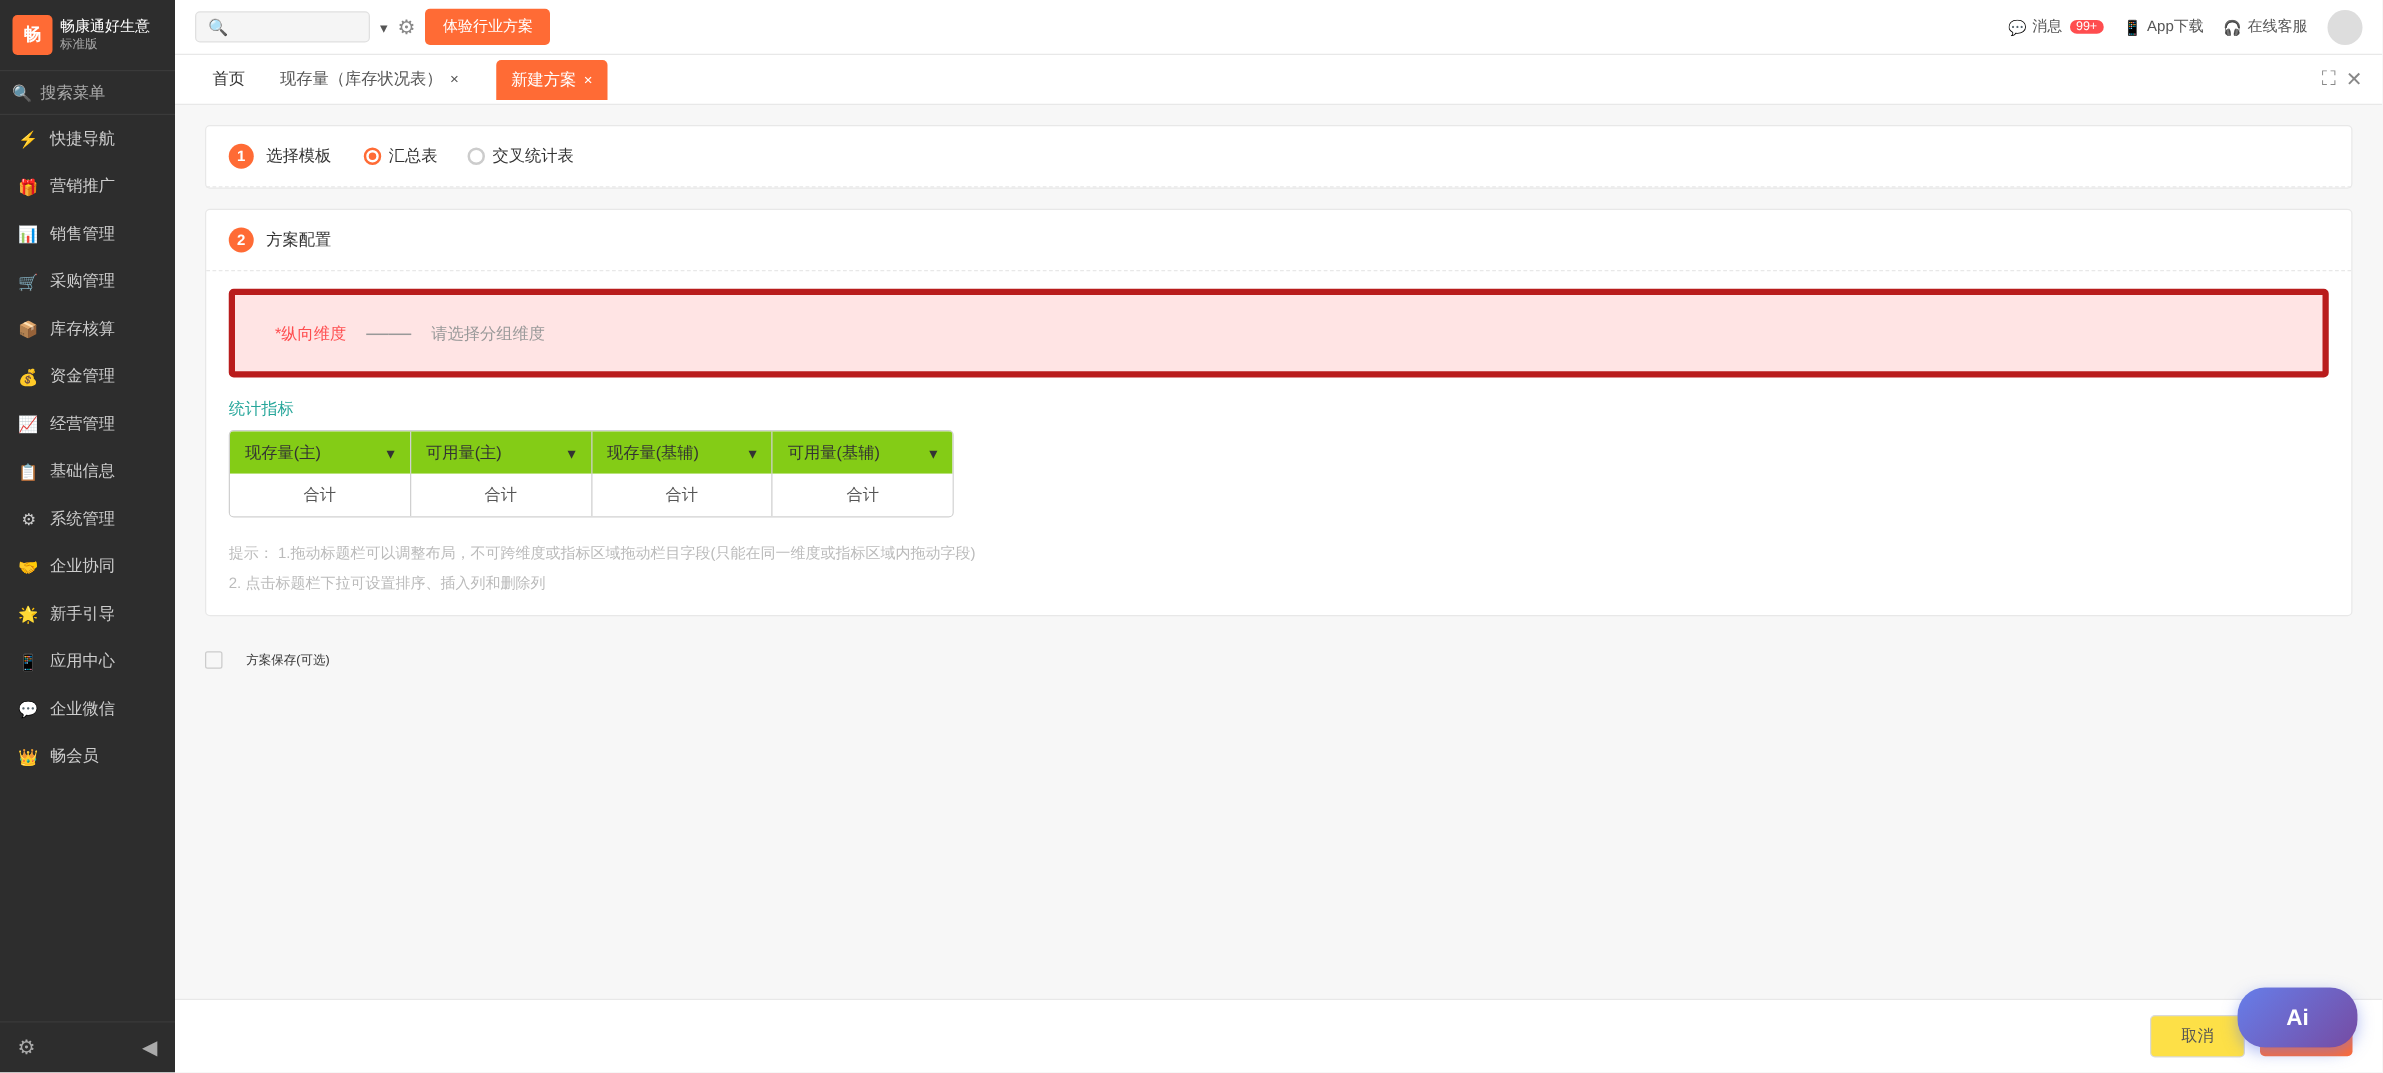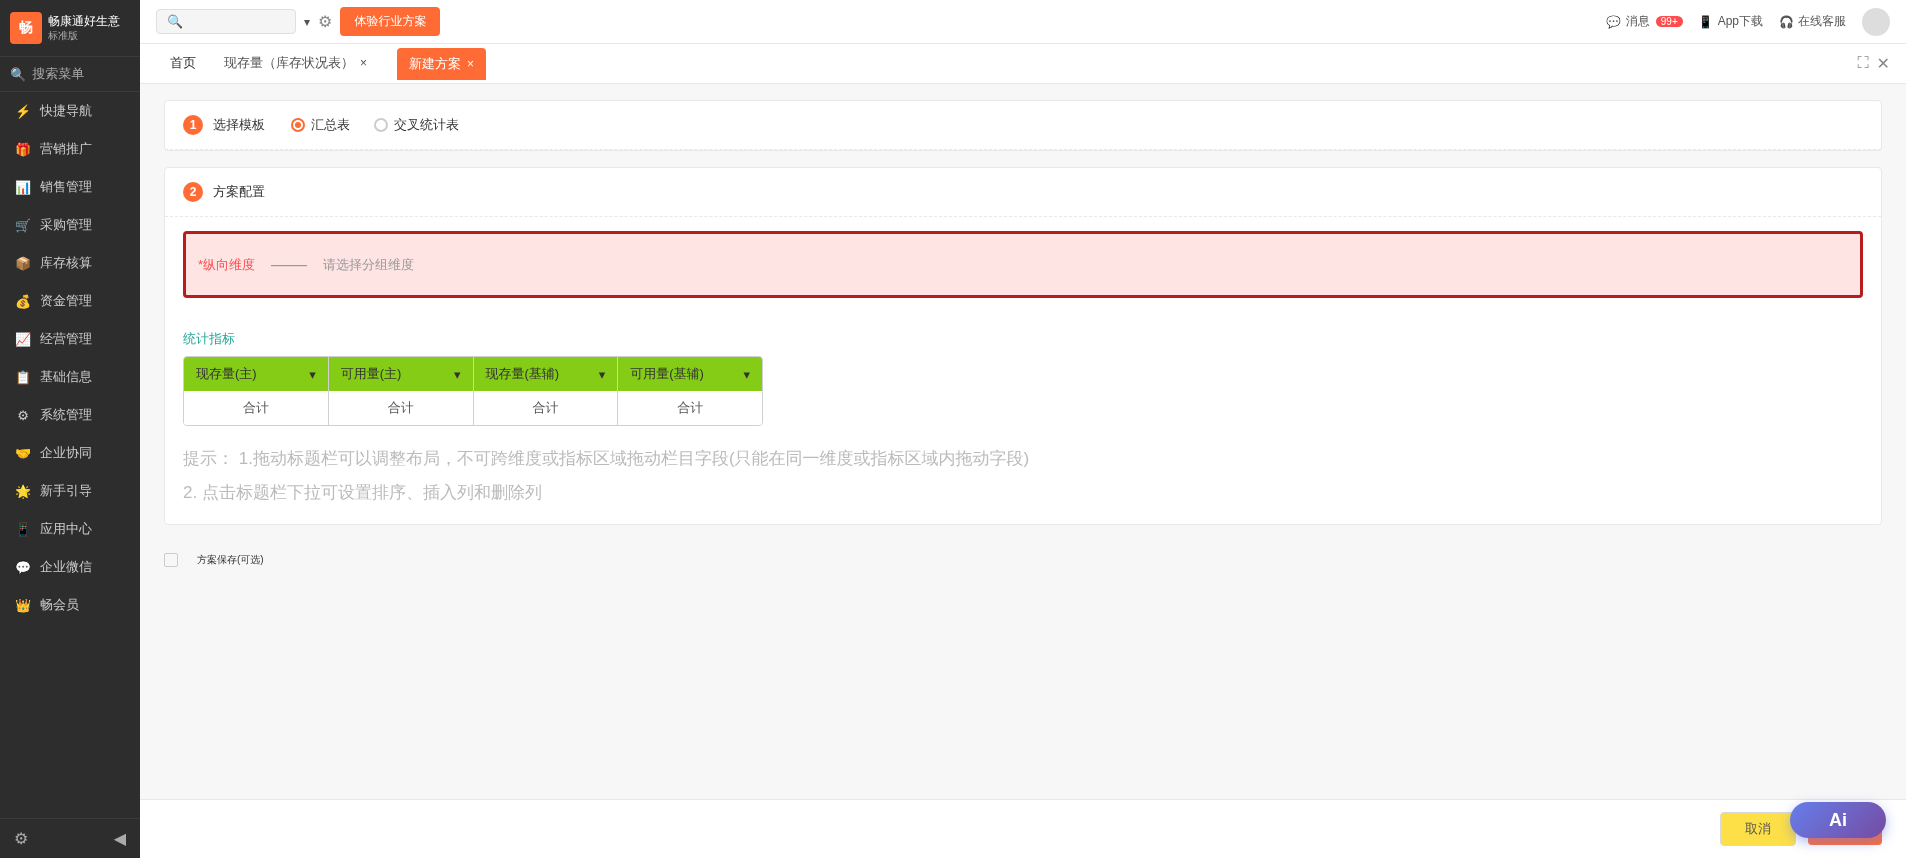--- a/index.html
+++ b/index.html
@@ -301,27 +301,27 @@
     }
 
     
     .config-label {
       font-size: 13px;
       color: #333;
       margin-bottom: 12px;
     }
     .dimension-box {
       background: #ffe4e4;
-      border: 3px solid #b91c1c;
-      border-radius: 4px;
-      padding: 20px 12px;
+      border: 5px solid #b91c1c;
+      border-radius: 4px;
+      padding: 20px 32px;
       display: flex;
       align-items: center;
       gap: 16px;
-      margin-bottom: 32px;
+      margin-bottom: 16px;
     }
     .dimension-label {
       color: #ff4d4f;
       font-size: 13px;
       font-weight: 500;
     }
     .dimension-sep {
       color: #999;
       font-size: 18px;
     }
@@ -397,21 +397,21 @@
       text-align: center;
       font-size: 13px;
       color: #555;
     }
     .stats-cell:last-child { border-right: none; }
 
     
     .tips {
       margin-top: 16px;
       color: #bbb;
-      font-size: 17px;
+      font-size: 12px;
       line-height: 2;
     }
 
     
     .save-option {
       display: flex;
       align-items: flex-end;
       gap: 19px;
       padding: 12px 0;
       font-size: 10px;
@@ -454,21 +454,21 @@
       font-size: 13px;
       cursor: pointer;
     }
 
     
     .ai-bubble {
       position: fixed;
       bottom: 20px;
       right: 20px;
       width: 96px;
-      height: 36px;
+      height: 48px;
       background: linear-gradient(135deg, #667eea 0%, #764ba2 100%);
       border-radius: 22px;
       display: flex;
       align-items: center;
       justify-content: center;
       color: white;
       font-size: 18px;
       font-weight: bold;
       cursor: pointer;
       box-shadow: 0 4px 12px rgba(102,126,234,0.5);

